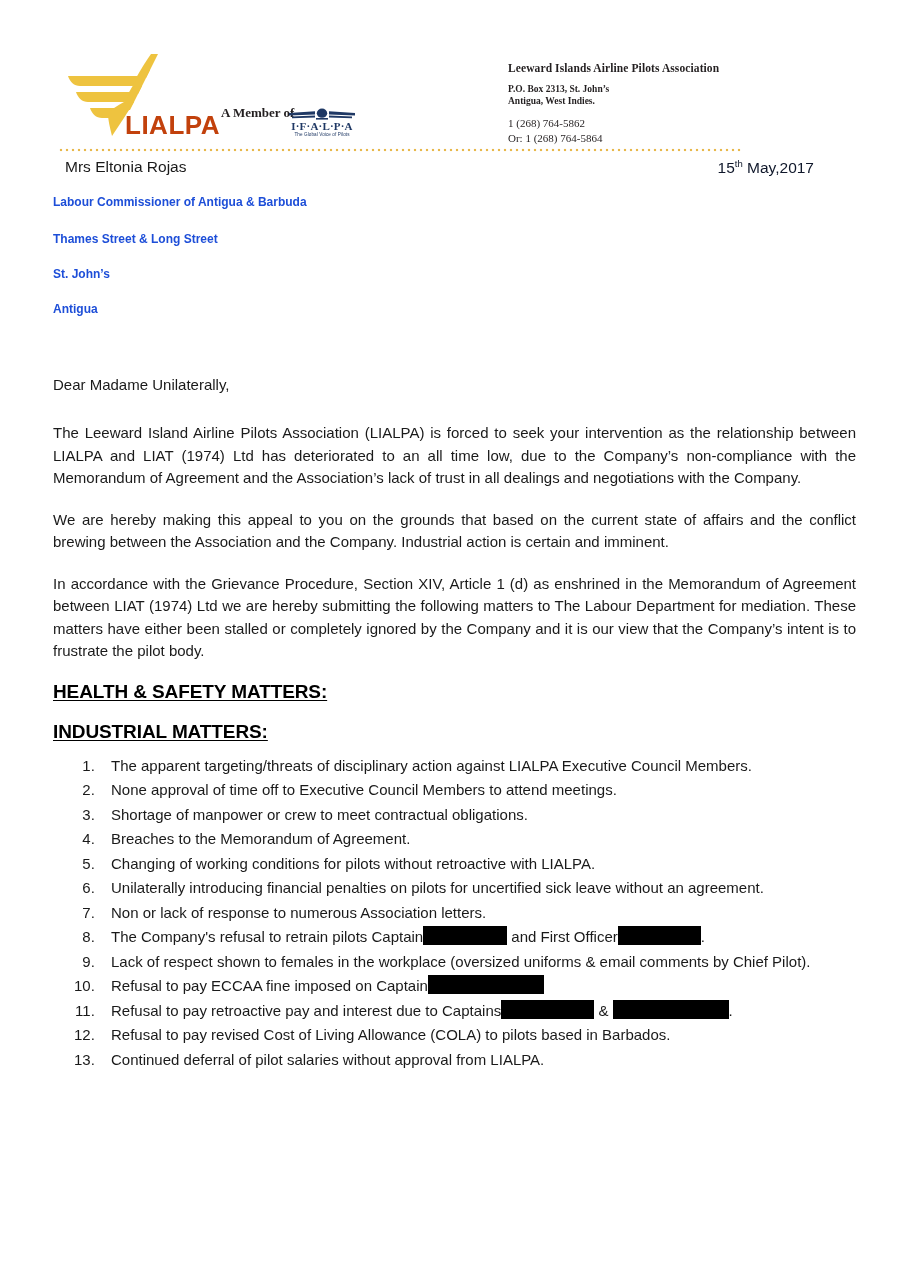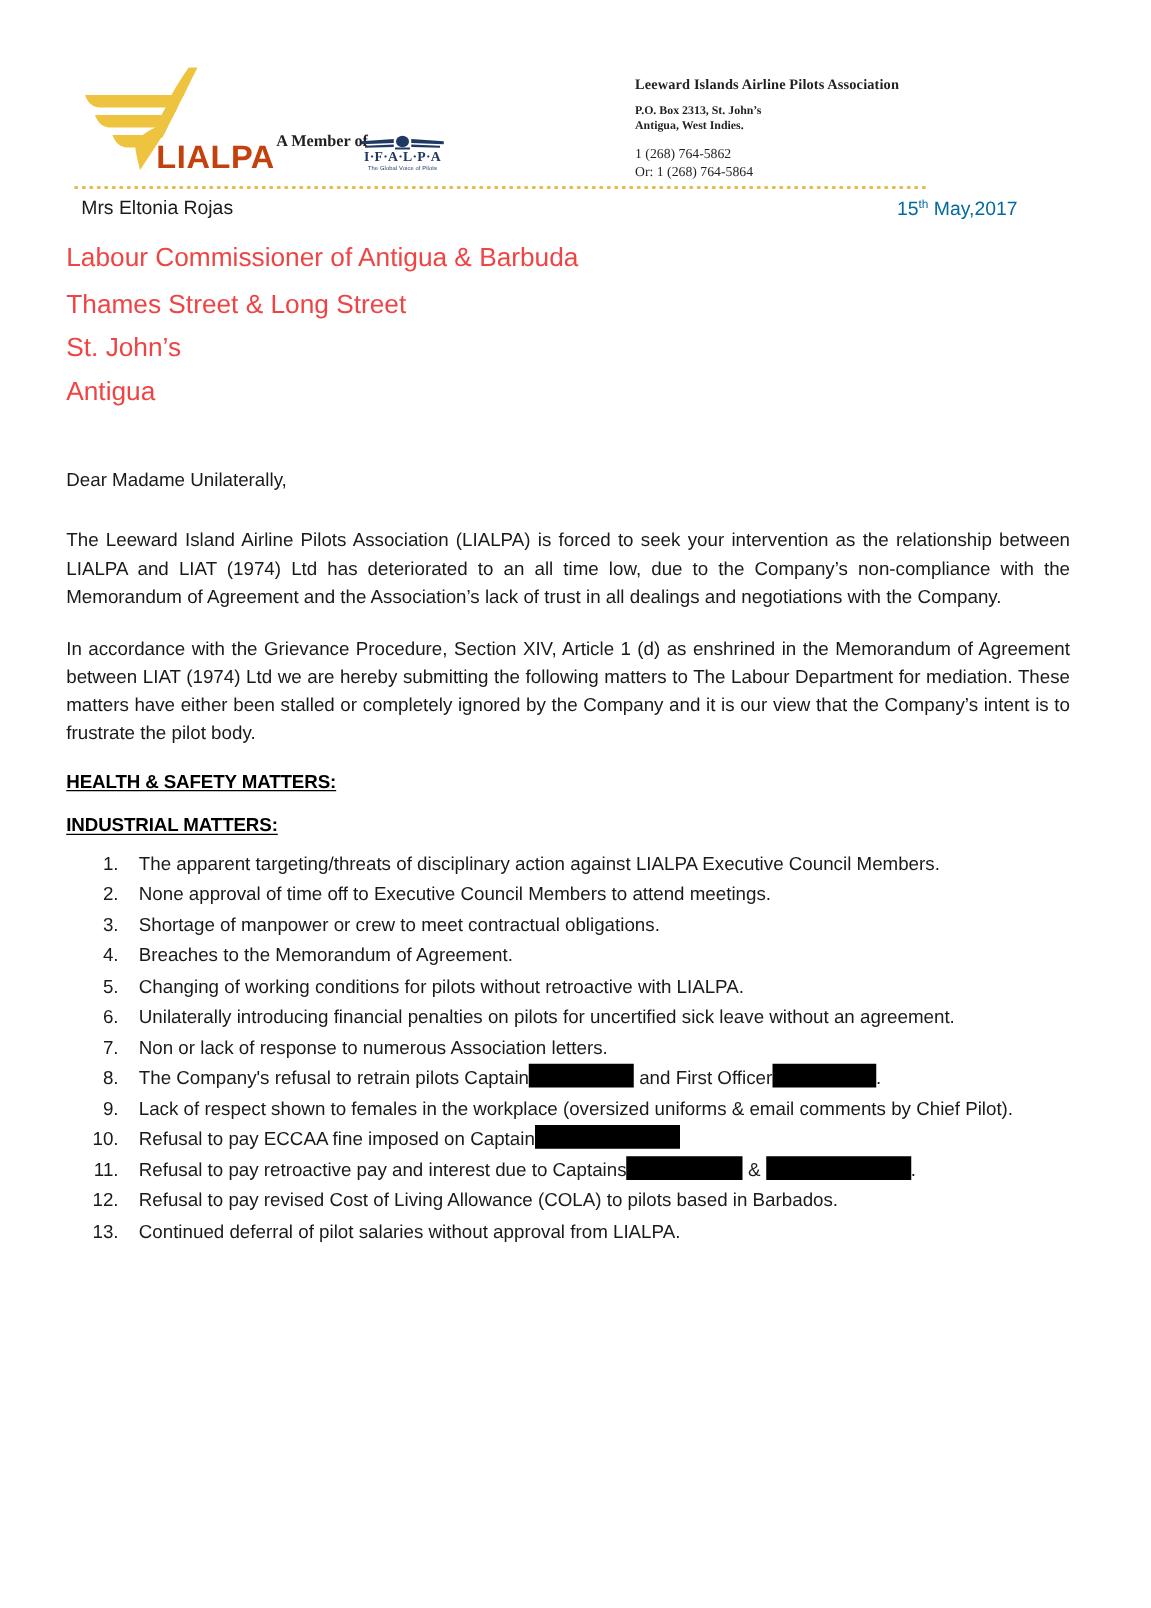--- a/index.html
+++ b/index.html
@@ -147,33 +147,34 @@
     top: 0;
     font-size: 15.5px;
     color: #1a1a1a;
     white-space: nowrap;
   }
   .letter-date {
     position: absolute;
     right: 107px;
     top: 0;
     font-size: 15.5px;
-    color: #0369a1;
+    color: #0f172a;
     white-space: nowrap;
   }
   .letter-date sup {
     font-size: 9.5px;
     vertical-align: super;
   }
   .addr-line {
     position: absolute;
     left: 53px;
-    font-size: 21px;
-    color: #ef4444;
-    white-space: nowrap;
+    font-size: 12px;
+    color: #1d4ed8;
+    white-space: nowrap;
+    font-weight: bold;
   }
   .addr-1 { top: 195px; }
   .addr-2 { top: 232px; }
   .addr-3 { top: 267px; }
   .addr-4 { top: 302px; }
 
   
   .body-wrap {
     position: absolute;
     left: 53px;
@@ -190,21 +191,21 @@
     font-size: 15px;
     line-height: 22.5px;
     color: #1a1a1a;
     text-align: justify;
     text-justify: inter-word;
   }
   p.para.last-para { margin-bottom: 18px; }
 
   h3.section-head {
     margin: 9px 0 0 0;
-    font-size: 15px;
+    font-size: 19px;
     font-weight: bold;
     color: #000000;
     text-decoration: underline;
     text-underline-offset: 2px;
     letter-spacing: -0.1px;
   }
 
   ol.matters {
     margin: 11px 0 0 0;
     padding: 0 0 0 46px;
@@ -297,20 +298,21 @@
   <div class="addr-line addr-1">Labour Commissioner of Antigua &amp; Barbuda</div>
   <div class="addr-line addr-2">Thames Street &amp; Long Street</div>
   <div class="addr-line addr-3">St. John’s</div>
   <div class="addr-line addr-4">Antigua</div>
 
   <div class="body-wrap">
 
     <div class="salutation">Dear Madame Unilaterally,</div>
 
     <p class="para">The Leeward Island Airline Pilots Association (LIALPA) is forced to seek your intervention as the relationship between LIALPA and LIAT (1974) Ltd has deteriorated to an all time low, due to the Company’s non-compliance with the Memorandum of Agreement and the Association’s lack of trust in all dealings and negotiations with the Company.</p>
+    <p class="para">We are hereby making this appeal to you on the grounds that based on the current state of affairs and the conflict brewing  between the Association and the Company. Industrial action is certain and imminent.</p>
     <p class="para last-para">In accordance with the Grievance Procedure, Section XIV, Article 1 (d) as enshrined in the Memorandum of Agreement between LIAT (1974) Ltd we are hereby submitting the following matters to The Labour Department for mediation. These matters have either been stalled or completely ignored by the Company and it is our view that the Company’s intent is to frustrate the pilot body.</p>
 
     <h3 class="section-head">HEALTH &amp; SAFETY MATTERS:</h3>
 
     <h3 class="section-head" style="margin-top:18px;text-decoration:underline;">INDUSTRIAL MATTERS:</h3>
     <ol class="matters ind-list">
       <li>The apparent targeting/threats of disciplinary action against LIALPA Executive Council Members.</li>
       <li>None approval of time off to Executive Council Members to attend meetings.</li>
       <li>Shortage of manpower or crew to meet contractual obligations.</li>
       <li>Breaches to the Memorandum of Agreement.</li>

